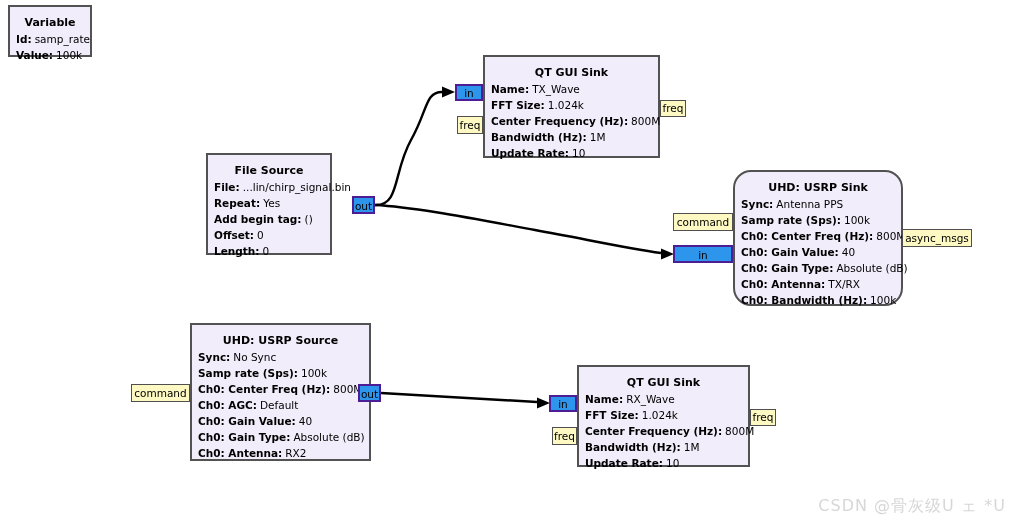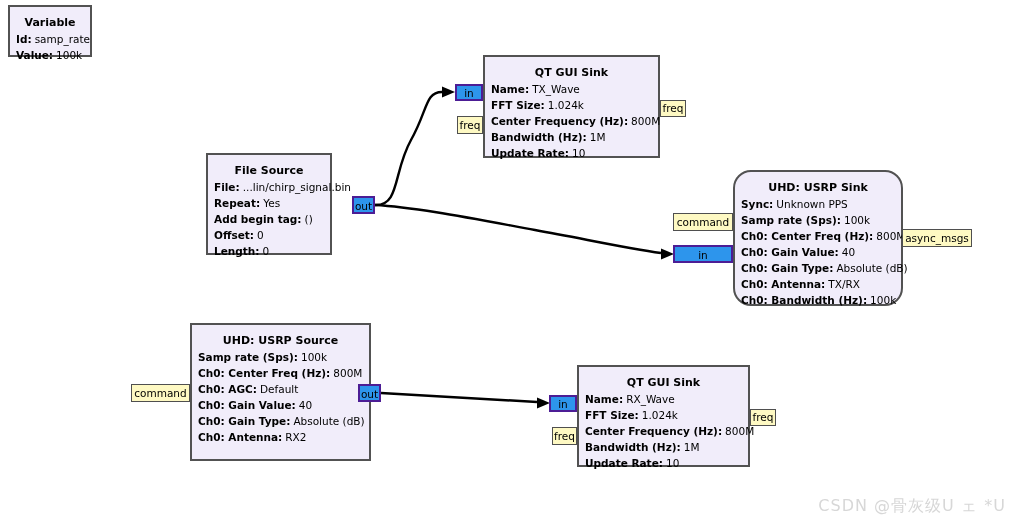--- a/index.html
+++ b/index.html
@@ -86,40 +86,41 @@
         <div class="param"><span class="plabel">Bandwidth (Hz):</span><span class="pvalue">1M</span></div>
 
         <div class="param"><span class="plabel">Update Rate:</span><span class="pvalue">10</span></div>
       </div>
   </div>
 
   <div class="block" style="left:733px;top:170px;width:170px;height:136px;border-radius:18px;">
     <div class="btitle">UHD: USRP Sink</div>
     <div>
 
-        <div class="param"><span class="plabel">Sync:</span><span class="pvalue">Unknown PPS</span></div>
+        <div class="param"><span class="plabel">Sync:</span><span class="pvalue">Antenna PPS</span></div>
 
         <div class="param"><span class="plabel">Samp rate (Sps):</span><span class="pvalue">100k</span></div>
 
         <div class="param"><span class="plabel">Ch0: Center Freq (Hz):</span><span class="pvalue">800M</span></div>
 
         <div class="param"><span class="plabel">Ch0: Gain Value:</span><span class="pvalue">40</span></div>
 
         <div class="param"><span class="plabel">Ch0: Gain Type:</span><span class="pvalue">Absolute (dB)</span></div>
 
         <div class="param"><span class="plabel">Ch0: Antenna:</span><span class="pvalue">TX/RX</span></div>
 
         <div class="param"><span class="plabel">Ch0: Bandwidth (Hz):</span><span class="pvalue">100k</span></div>
       </div>
   </div>
 
   <div class="block" style="left:190px;top:323px;width:181px;height:138px;">
     <div class="btitle">UHD: USRP Source</div>
     <div>
 
+        <div class="param"><span class="plabel">Sync:</span><span class="pvalue">No Sync</span></div>
 
         <div class="param"><span class="plabel">Samp rate (Sps):</span><span class="pvalue">100k</span></div>
 
         <div class="param"><span class="plabel">Ch0: Center Freq (Hz):</span><span class="pvalue">800M</span></div>
 
         <div class="param"><span class="plabel">Ch0: AGC:</span><span class="pvalue">Default</span></div>
 
         <div class="param"><span class="plabel">Ch0: Gain Value:</span><span class="pvalue">40</span></div>
 
         <div class="param"><span class="plabel">Ch0: Gain Type:</span><span class="pvalue">Absolute (dB)</span></div>

